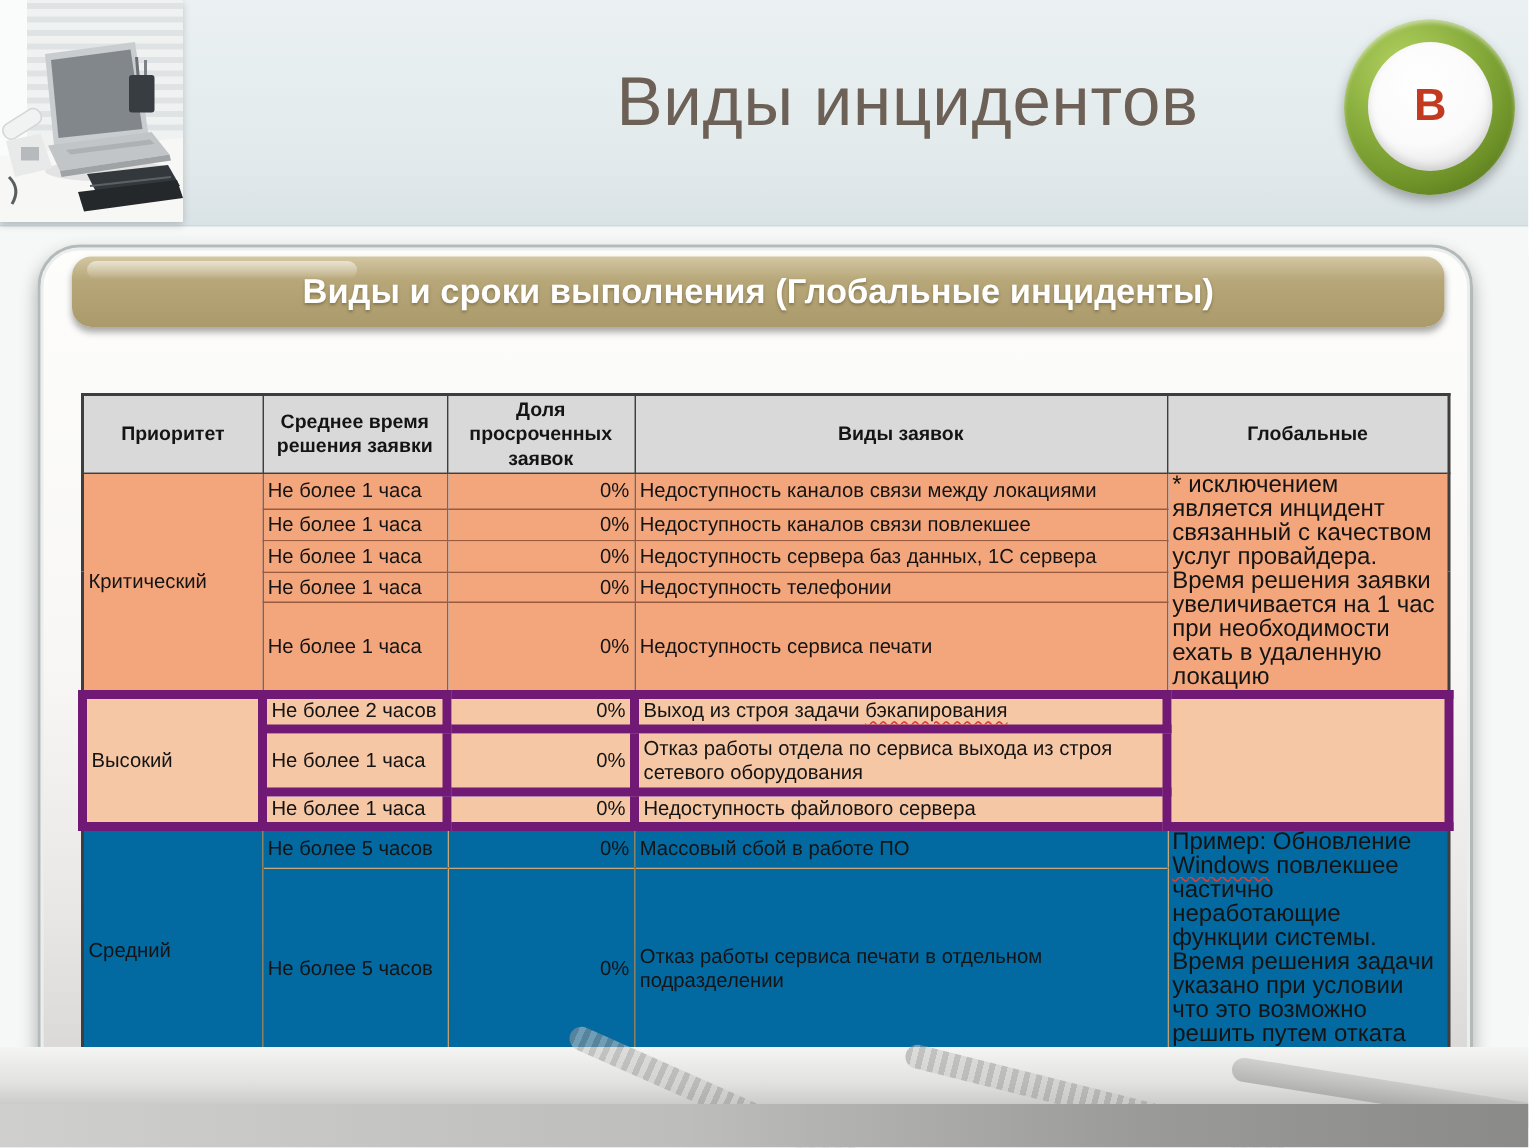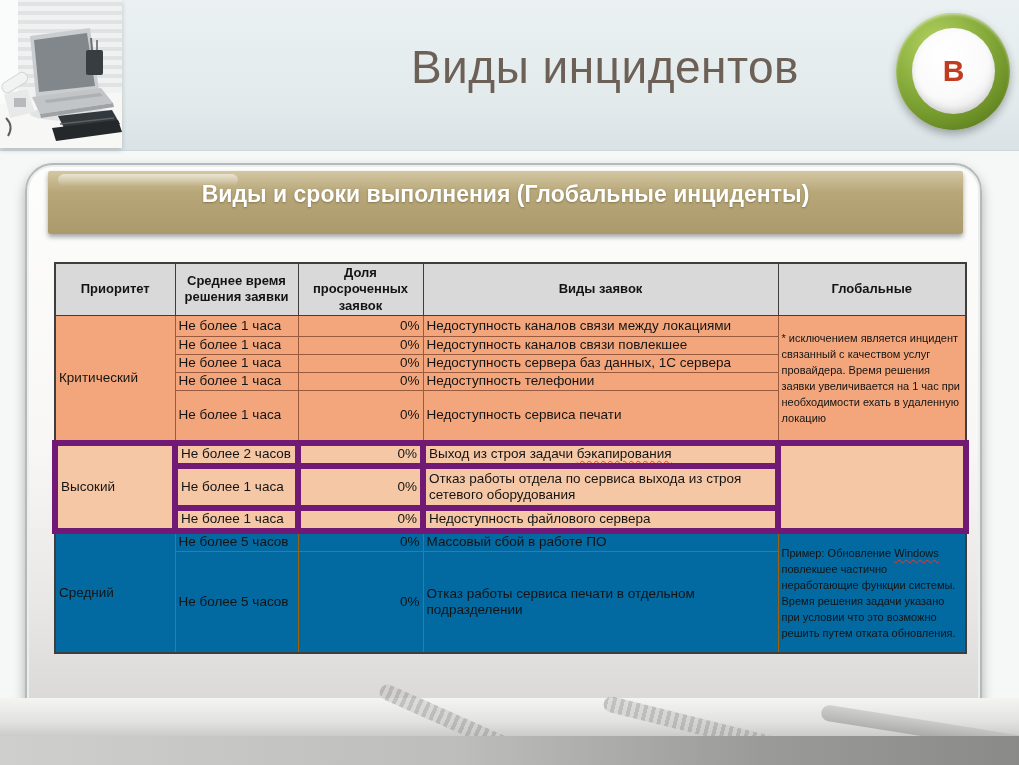--- a/index.html
+++ b/index.html
@@ -34,21 +34,21 @@
   .nav-button .inner{position:absolute;left:16px;top:15px;width:83px;height:86px;border-radius:50%;
     background:radial-gradient(circle at 42% 32%,#ffffff 0%,#fafafa 55%,#e3e3e3 85%,#cfcfcf 100%);
     box-shadow:inset 0 -3px 6px rgba(0,0,0,.12);
     display:flex;align-items:center;justify-content:center;}
   .nav-button .glyph{font-size:30px;font-weight:bold;color:#c23b20;}
   
   .card{position:absolute;left:25px;top:163px;width:953px;height:558px;border-radius:28px;
     background:linear-gradient(180deg,#fdfdfc 0%,#f8f7f6 50%,#eae8e6 78%,#d8d6d4 100%);
     border:2px solid #b4baba;
     box-shadow:0 6px 12px rgba(0,0,0,.3), inset 0 0 0 2px #eceeee;}
-  .banner{position:absolute;left:48px;top:171px;width:915px;height:63px;border-radius:2px;
+  .banner{position:absolute;left:48px;top:171px;width:915px;height:47px;border-radius:13px;
     background:linear-gradient(180deg,#d3c7a2 0%,#b6a678 35%,#ab9a6c 100%);
     box-shadow:0 3px 5px rgba(0,0,0,.35);}
   .banner::before{content:"";position:absolute;left:10px;top:3px;width:180px;height:12px;border-radius:8px;
     background:linear-gradient(180deg,rgba(255,255,255,.55),rgba(255,255,255,0));}
   .banner .banner-text{position:absolute;left:0;top:0;width:100%;height:47px;line-height:46px;
     text-align:center;color:#ffffff;font-size:23px;font-weight:bold;
     text-shadow:0 1px 2px rgba(90,75,40,.5);}
   
   table.tbl{position:absolute;left:52px;top:262px;width:911px;border-collapse:collapse;
     table-layout:fixed;font-size:13.5px;color:#141414;}
@@ -56,21 +56,21 @@
   table.tbl th{background:#d9d9d9;border:1px solid #3e3e3e;font-weight:bold;font-size:13px;
     text-align:center;vertical-align:middle;padding:1px 4px;line-height:1.25;height:48px;}
   table.tbl td{padding:0 3px;vertical-align:middle;line-height:16px;}
   tr.r20 td{height:20px;} tr.r17 td{height:17px;} tr.r49 td{height:49px;}
   tr.r36 td{height:36px;} tr.r100 td{height:100px;}
   .g-crit td{background:#f3a67c;border:1px solid #9a5a3e;}
   .g-high td{background:#f6c7a5;border:6px solid #701a75;}
   .g-mid td{background:#0369a1;border:1px solid #a16207;}
   td.prio{text-align:left;padding-left:3px;}
   td.share{text-align:right;padding-right:1px;}
-  td.note{vertical-align:top;padding-top:1px;line-height:17px;font-size:11px;}
+  td.note{vertical-align:top;padding-top:1px;line-height:17px;font-size:16px;}
   table.tbl{border:2px solid #3e3e3e;}
   .sp-wavy{text-decoration:underline wavy #e03c31 1px;text-underline-offset:2px;}
 </style>
 </head>
 <body>
 
 <div class="stage">
 
   <div class="top-band"></div>
 

